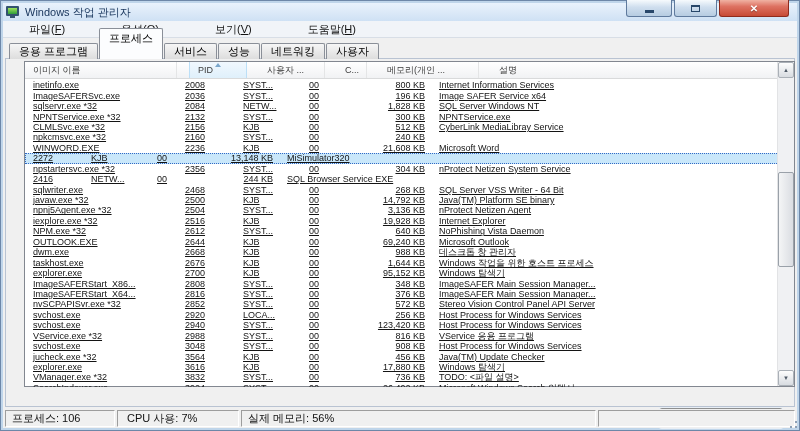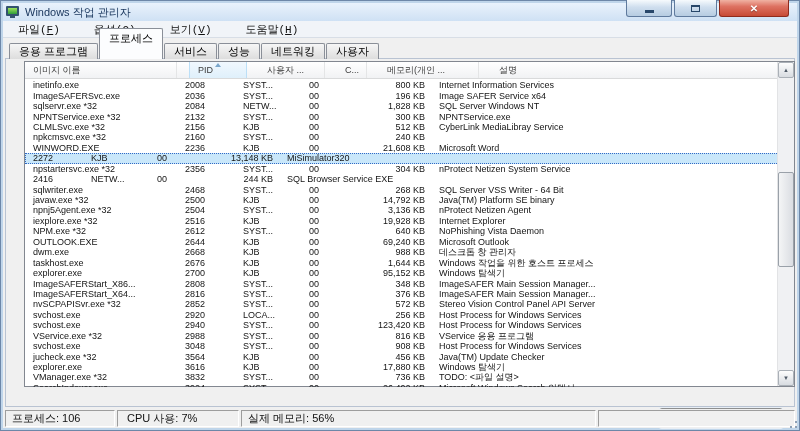--- a/index.html
+++ b/index.html
@@ -17,21 +17,21 @@
     display:flex; align-items:center; justify-content:center; cursor:default; }
   .winbtn.close { background:linear-gradient(#f0b2a3,#de7262 40%,#c74a35); border-color:#8e2b1d; }
   #btn-min { left:626px; width:46px; } #btn-max { left:674px; width:43px; } #btn-close { left:719px; width:70px; }
   .glyph-min { width:9px; height:3px; background:#28476a; margin-top:6px; }
   .glyph-max { width:9px; height:7px; border:1px solid #28476a; border-top:2px solid #28476a; }
   .glyph-close { color:#fff; font-size:10px; font-weight:bold; line-height:15px; text-shadow:0 1px 1px rgba(0,0,0,.35); }
 
   
   .menubar { position:absolute; left:3px; top:21px; right:3px; height:17px; background:#f1f4f8;
     border-bottom:1px solid #d8dee6; display:flex; align-items:center; font-size:11px; color:#111; }
-  .menu-item { padding:1px 14px; margin-right:6px; white-space:nowrap;font-family:Liberation Mono, monospace; }
+  .menu-item { padding:1px 25px; margin-right:6px; white-space:nowrap; }
   .menu-item:first-child { margin-left:1px; }
   .mn { text-decoration:underline; }
 
   
   .tabpage { position:absolute; left:3px; top:38px; right:3px; bottom:22px; background:#f0f0f0; }
   .tabs { position:absolute; left:6px; top:2px; height:19px; display:flex; align-items:flex-end; font-size:11px; z-index:3; }
   .tab { height:16px; line-height:15px; padding:0 9px; margin-right:1px; color:#000; white-space:nowrap;
     background:linear-gradient(#f6f6f6,#dddddd); border:1px solid #8a8f98; border-bottom:none;
     border-radius:2px 2px 0 0; }
   .tab.active { height:31px; line-height:18px; background:#fcfdfe; position:relative; z-index:4; }
@@ -45,21 +45,21 @@
     border-bottom:1px solid #d9dadb; font-size:9px; color:#3b3b3b; position:relative;gap:12px; }
   .hcell { display:flex; align-items:center; padding-left:8px; border-right:1px solid #e4e5e6;
     overflow:hidden; white-space:nowrap; position:relative; flex:0 0 auto; }
   .hcell.sorted { background:linear-gradient(#f1f8fe,#dff0fb); border-left:1px solid #bcdff7; border-right:1px solid #bcdff7; }
   .sort-caret { position:absolute; top:1px; left:50%; margin-left:-3px; width:0; height:0;
     border-left:3px solid transparent; border-right:3px solid transparent; border-bottom:4px solid #7ba7cc; }
   .hfill { flex:1 1 auto; border-right:none; }
   .c1 { width:152px; } .c2 { width:58px; } .c3 { width:66px; } .c4 { width:30px; }
   .c5 { width:100px; } .c6 { width:333px; }
   .lv-body { position:absolute; left:0; top:18px; width:754px; height:307px; overflow:hidden; }
-  .lv-row { height:10.45px; display:flex; align-items:center; font-size:9px; color:#141414; }
+  .lv-row { height:10.45px; display:flex; align-items:center; font-size:9px; color:#141414;text-decoration:underline; }
   .lv-row .cell { padding-left:8px; overflow:hidden; white-space:nowrap; flex:0 0 auto; line-height:10px; }
   .lv-row .cell.c5 { text-align:right; padding-left:0; padding-right:6px; }
   .lv-row.selected { background:#c9e7fa; outline:1px dotted #316ac5; outline-offset:-1px; }
 
   
   .scrollbar { position:absolute; right:0; top:0; width:17px; height:324px; background:#f0f1f3; border-left:1px solid #e2e3e5; }
   .sb-btn { position:absolute; left:0; width:16px; height:16px; border:1px solid #aab0b7; border-radius:2px;
     background:linear-gradient(#fdfdfd,#d8dce1); display:flex; align-items:center; justify-content:center;
     font-size:6px; color:#4f5a67; }
   .sb-up { top:0; } .sb-down { bottom:0; }

